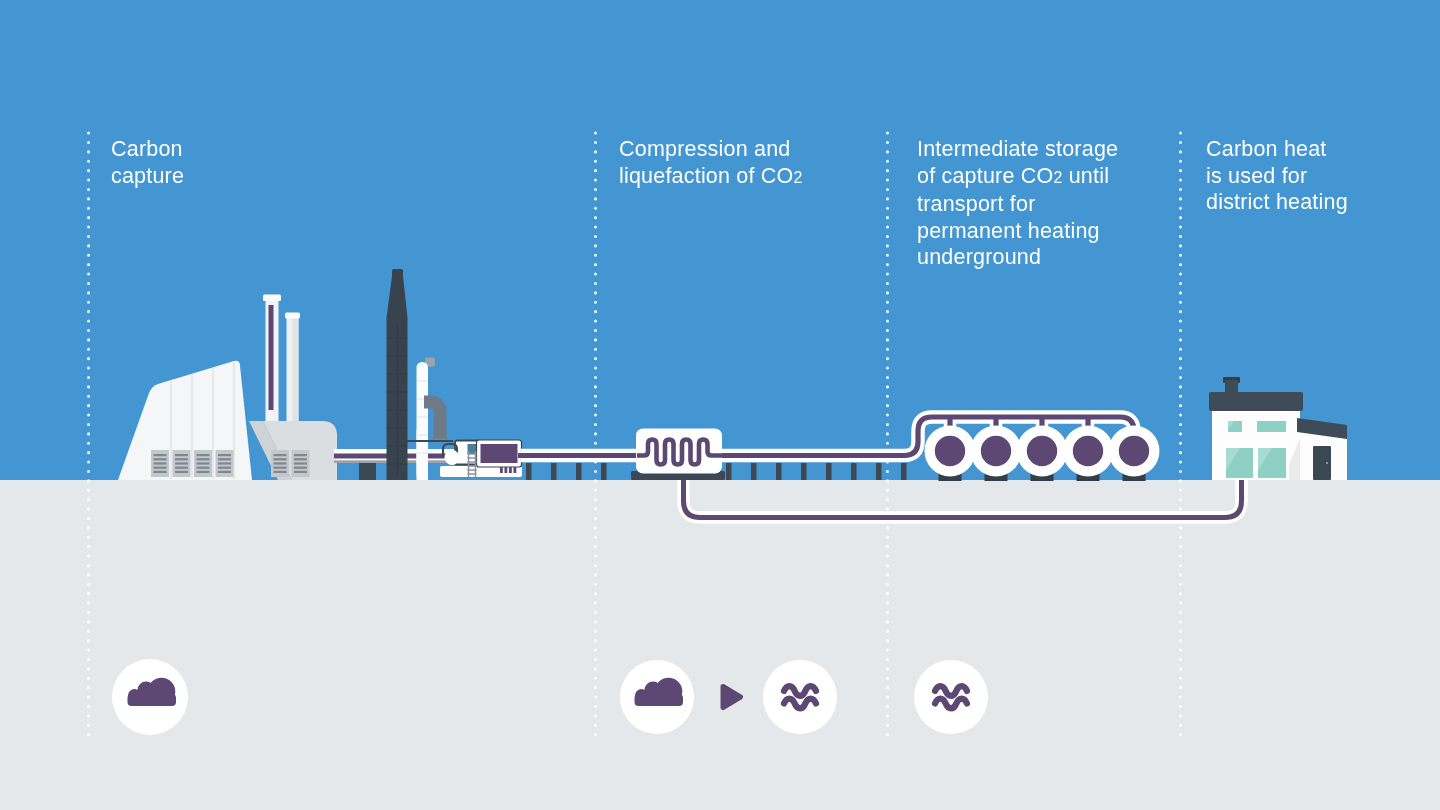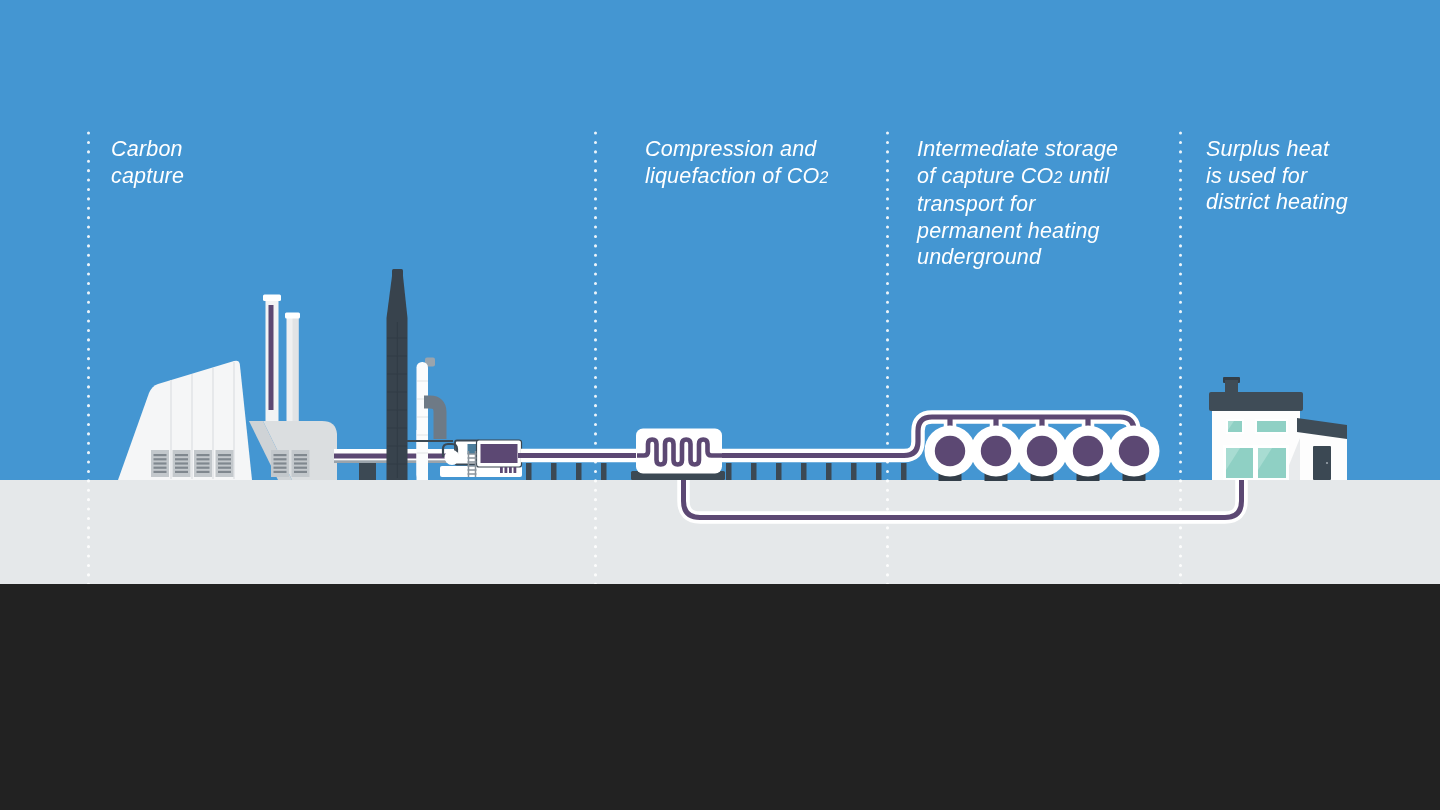--- a/index.html
+++ b/index.html
@@ -1,30 +1,29 @@
 <!DOCTYPE html>
 <html><head>
 <meta charset="utf-8">
 <style>
   html,body{margin:0;padding:0;background:#222;}
   .stage{
-    position:relative;width:1440px;height:584px;overflow:hidden;
+    position:relative;width:1440px;height:810px;overflow:hidden;
     font-family:"Liberation Sans","DejaVu Sans",sans-serif;
-    font-style:italic;
   }
   .sky{position:absolute;left:0;top:0;width:1440px;height:480px;background:#4496d2;}
   .ground{position:absolute;left:0;top:480px;width:1440px;height:330px;background:#e5e8ea;}
   .scene{position:absolute;left:0;top:0;width:1440px;height:810px;}
   .panel-title{
     position:absolute;color:#ffffff;font-size:21.5px;line-height:26.5px;
     letter-spacing:.2px;white-space:pre-line;font-weight:400;
   }
   .panel-title .sub{font-size:0.74em;}
   #title-1{left:111px;top:136px;}
-  #title-2{left:619px;top:136px;margin-left:26px;}
+  #title-2{left:619px;top:136px;}
   #title-3{left:917px;top:136px;}
   #title-4{left:1206px;top:136px;}
 </style>
 </head>
 <body>
 
 <div class="stage">
   <div class="sky"></div>
   <div class="ground"></div>
 
@@ -266,16 +265,16 @@
 
   <div class="panel-title" id="title-2"><span>Compression and
 liquefaction of CO</span><span class="sub">2</span><span></span></div>
 
   <div class="panel-title" id="title-3"><span>Intermediate storage
 of capture CO</span><span class="sub">2</span><span> until
 transport for
 permanent heating
 underground</span></div>
 
-  <div class="panel-title" id="title-4"><span>Surplus heat
+  <div class="panel-title" id="title-4"><span>Carbon heat
 is used for
 district heating</span><span class="sub"></span><span></span></div>
 </div>
 
 </body></html>

